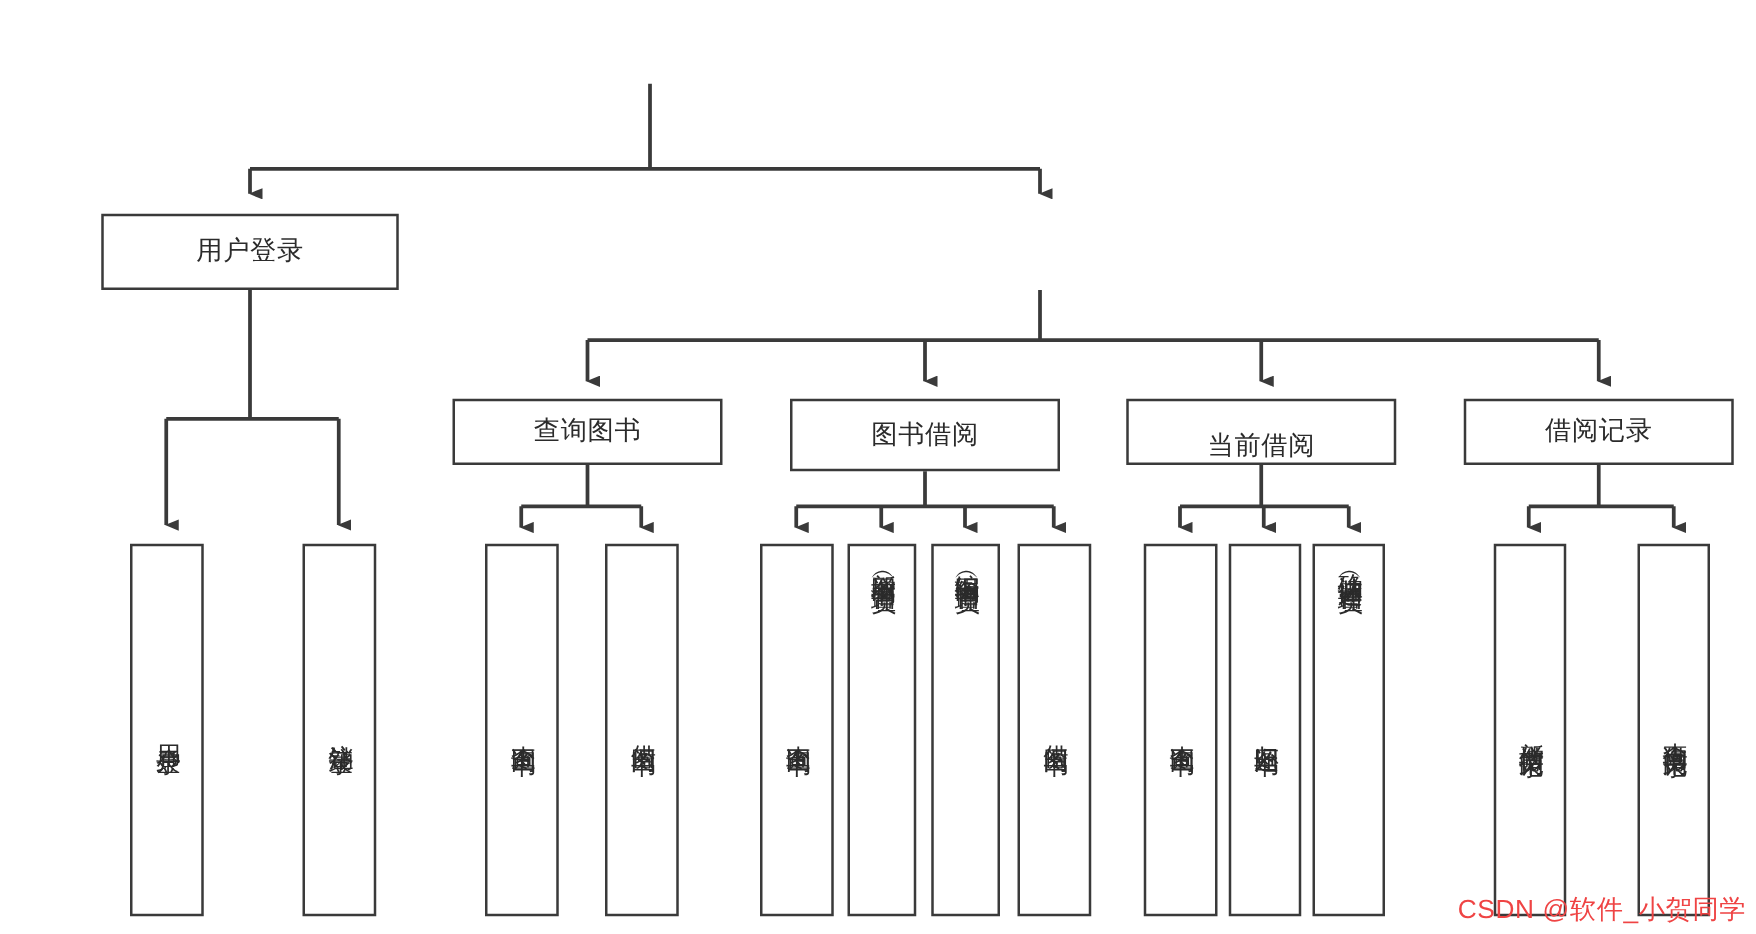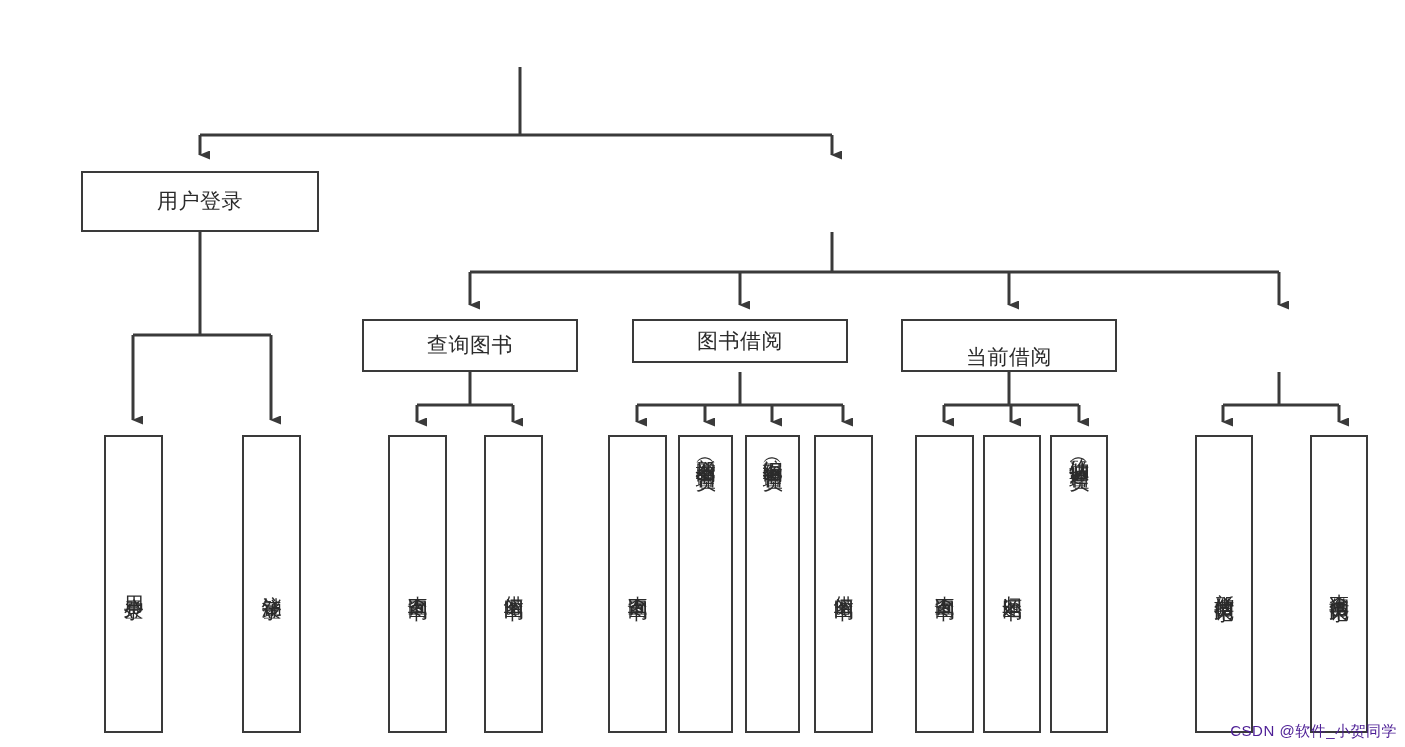--- a/index.html
+++ b/index.html
@@ -54,22 +54,22 @@
     padding-top: 6px;
   }
   .node-box.vertical.centered {
     align-items: center;
     padding-top: 0;
   }
   #watermark {
     position: absolute;
     right: 8px;
     bottom: 6px;
-    color: #4c1d95;
-    font-size: 15px;
+    color: #ef4444;
+    font-size: 21px;
     letter-spacing: 0.5px;
     white-space: nowrap;
     pointer-events: none;
   }
 </style>
 </head>
 <body>
 
 <div id="diagram-root">
 
@@ -125,25 +125,28 @@
   </svg>
 
 
   <div class="node-box" style="left:81px; top:171px; width:238px; height:61px;">
     <span class="node-label">用户登录</span>
   </div>
 
   <div class="node-box" style="left:362px; top:319px; width:216px; height:53px;">
     <span class="node-label">查询图书</span>
   </div>
-  <div class="node-box" style="left:632px; top:319px; width:216px; height:44px;">
+  <div class="node-box" style="left:632px; top:319px; width:216px; height:58px;">
     <span class="node-label">图书借阅</span>
   </div>
   <div class="node-box" style="left:901px; top:319px; width:216px; height:53px;align-items:flex-end;">
     <span class="node-label">当前借阅</span>
+  </div>
+  <div class="node-box" style="left:1171px; top:319px; width:216px; height:53px;">
+    <span class="node-label">借阅记录</span>
   </div>
 
   <div class="node-box vertical centered" style="left:104px; top:435px; width:59px; height:298px;">
     <span class="node-label">用户登录</span>
   </div>
   <div class="node-box vertical centered" style="left:242px; top:435px; width:59px; height:298px;">
     <span class="node-label">注销登录</span>
   </div>
 
   <div class="node-box vertical centered" style="left:388px; top:435px; width:59px; height:298px;">

